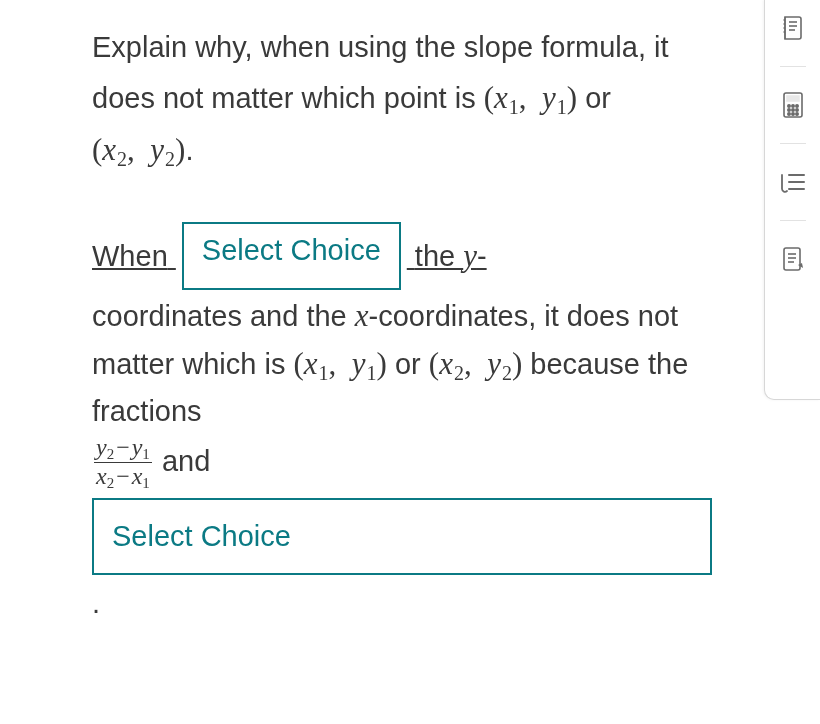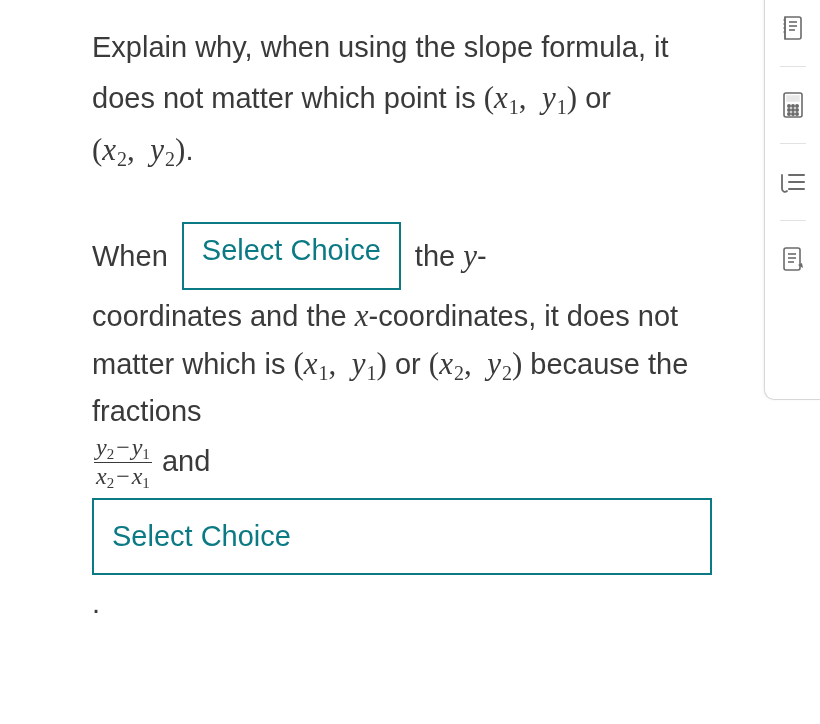--- a/index.html
+++ b/index.html
@@ -69,20 +69,21 @@
     border: 2px solid #0b7a84;
     color: #0b7a84;
     font-size: 29px;
     padding: 14px 18px;
     margin-top: 6px;
     width: 620px;
     cursor: pointer;
   }
   .answer-line {
     margin: 0;
+    text-decoration: underline;
   }
   .frac {
     display: inline-block;
     vertical-align: middle;
     text-align: right;
     font-family: "Times New Roman", Times, serif;
     font-style: italic;
     margin: 0 2px;
   }
   .frac .num, .frac .den {

